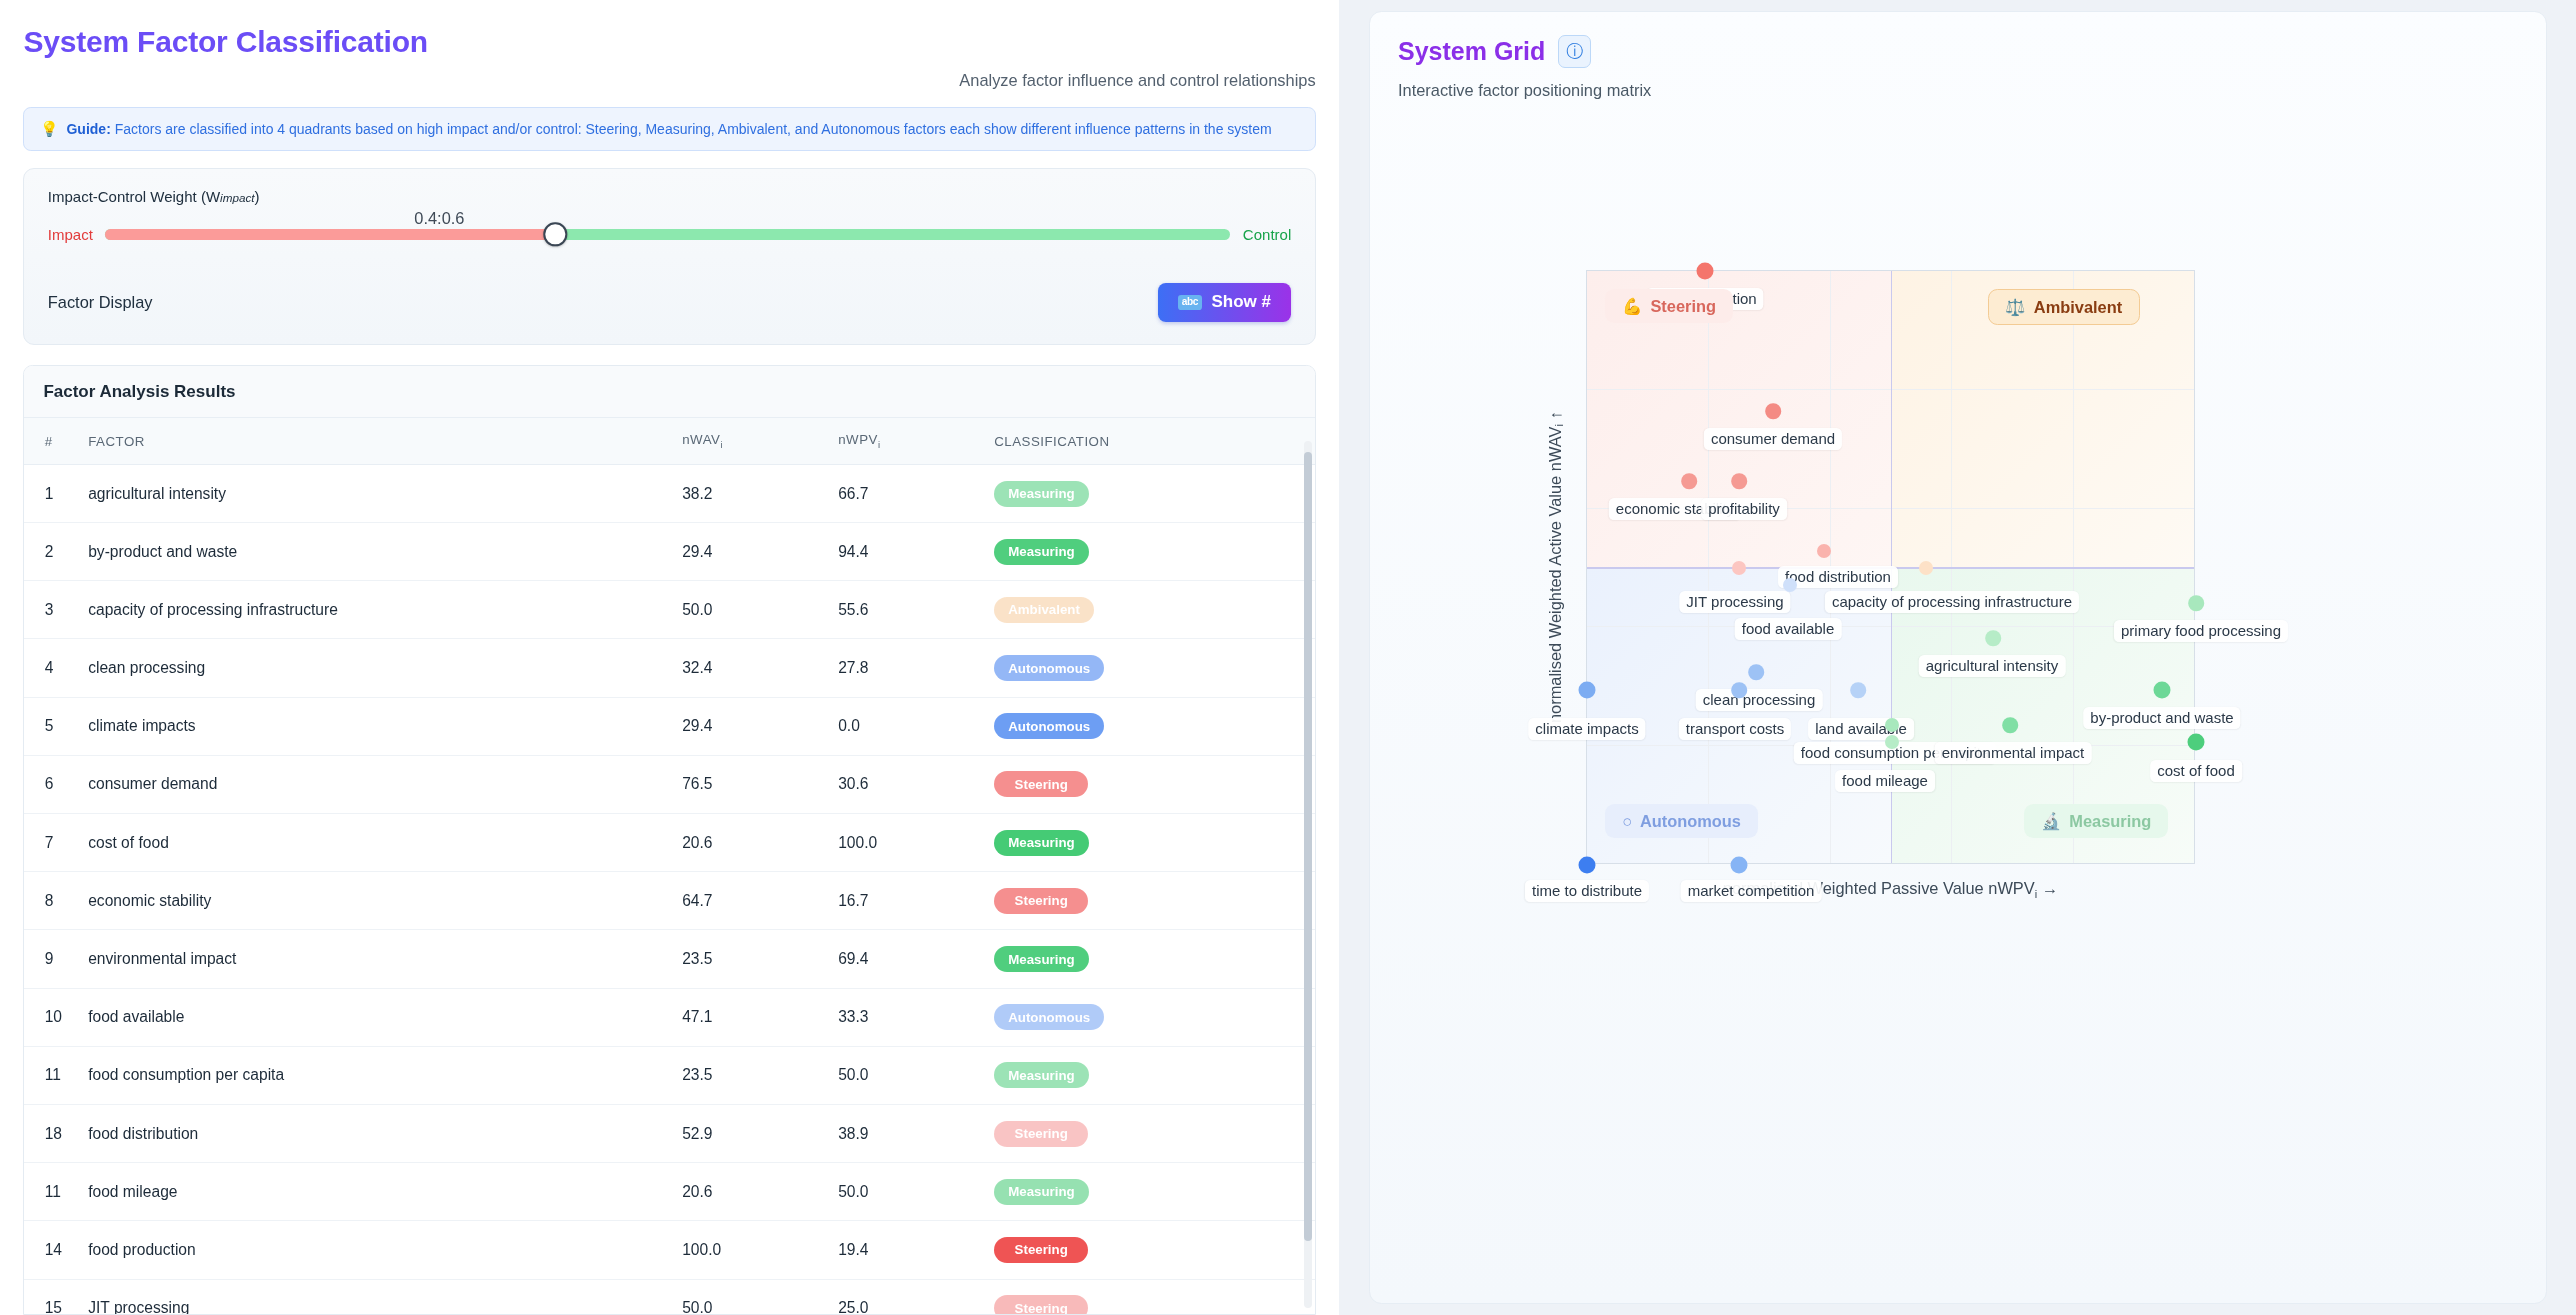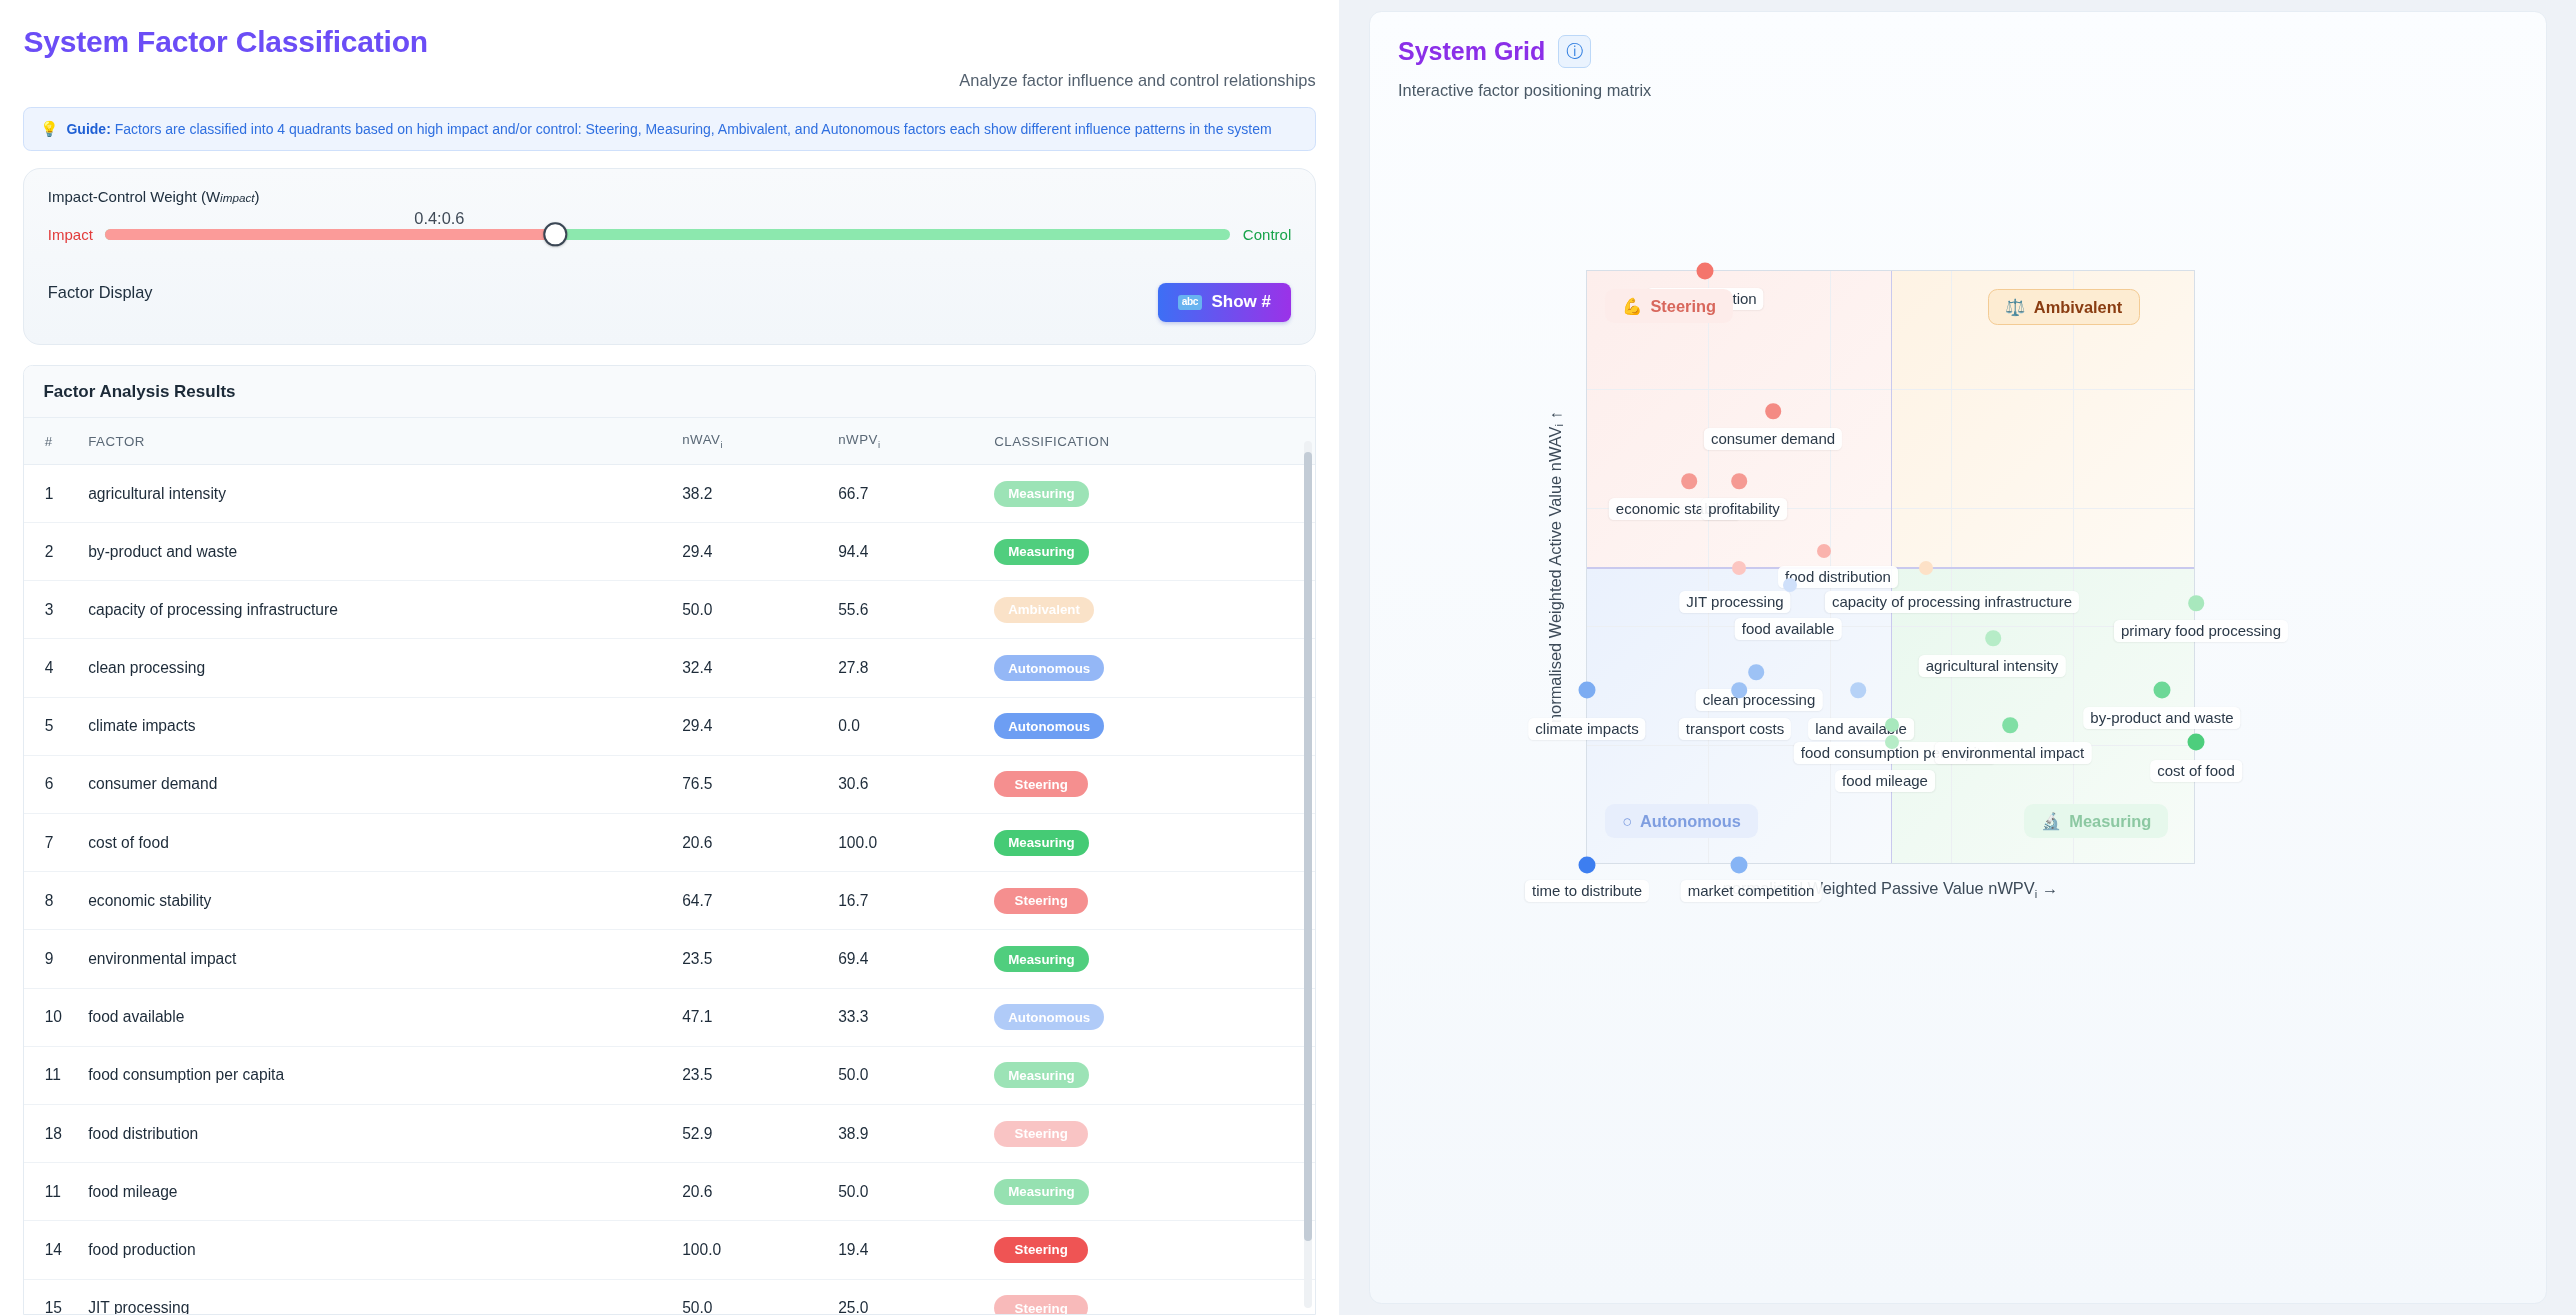--- a/index.html
+++ b/index.html
@@ -54,21 +54,21 @@
     gap: 7.8px;
     line-height: 1.3;
   }
   .guide b { color: #1f5fd4; font-weight: bold; }
   .guide .bulb { font-size: 15px; }
 
   .control-card {
     margin-top: 17px;
     background: linear-gradient(180deg,#f8fafc 0%, #f2f6fa 100%);
     border: 0.8px solid #e4ebf2;
-    border-radius: 17px;
+    border-radius: 11px;
     padding: 19px 23.4px 22px 23.4px;
   }
   .slider-label {
     font-size: 15px;
     color: #20303f;
     font-weight: 500;
   }
   .slider-label i { font-style: italic; font-size: 11.7px; }
   .slider-row {
     margin-top: 14px;
@@ -109,20 +109,21 @@
     position: absolute;
     left: 40%;
     transform: translateX(-141px);
     top: -20.3px;
     font-size: 16.4px;
     color: #3f4a57;
   }
   .factor-display-row {
     margin-top: 33px;
     display: flex;
+    align-items: center;
     justify-content: space-between;
   }
   .factor-display-label { font-size: 16.4px; color: #20303f; }
   .show-btn {
     background: linear-gradient(90deg, #3d6ff5 0%, #9b32e8 100%);
     color: #fff;
     border: none;
     border-radius: 7.8px;
     padding: 9.4px 20.3px;
     font-size: 17px;

